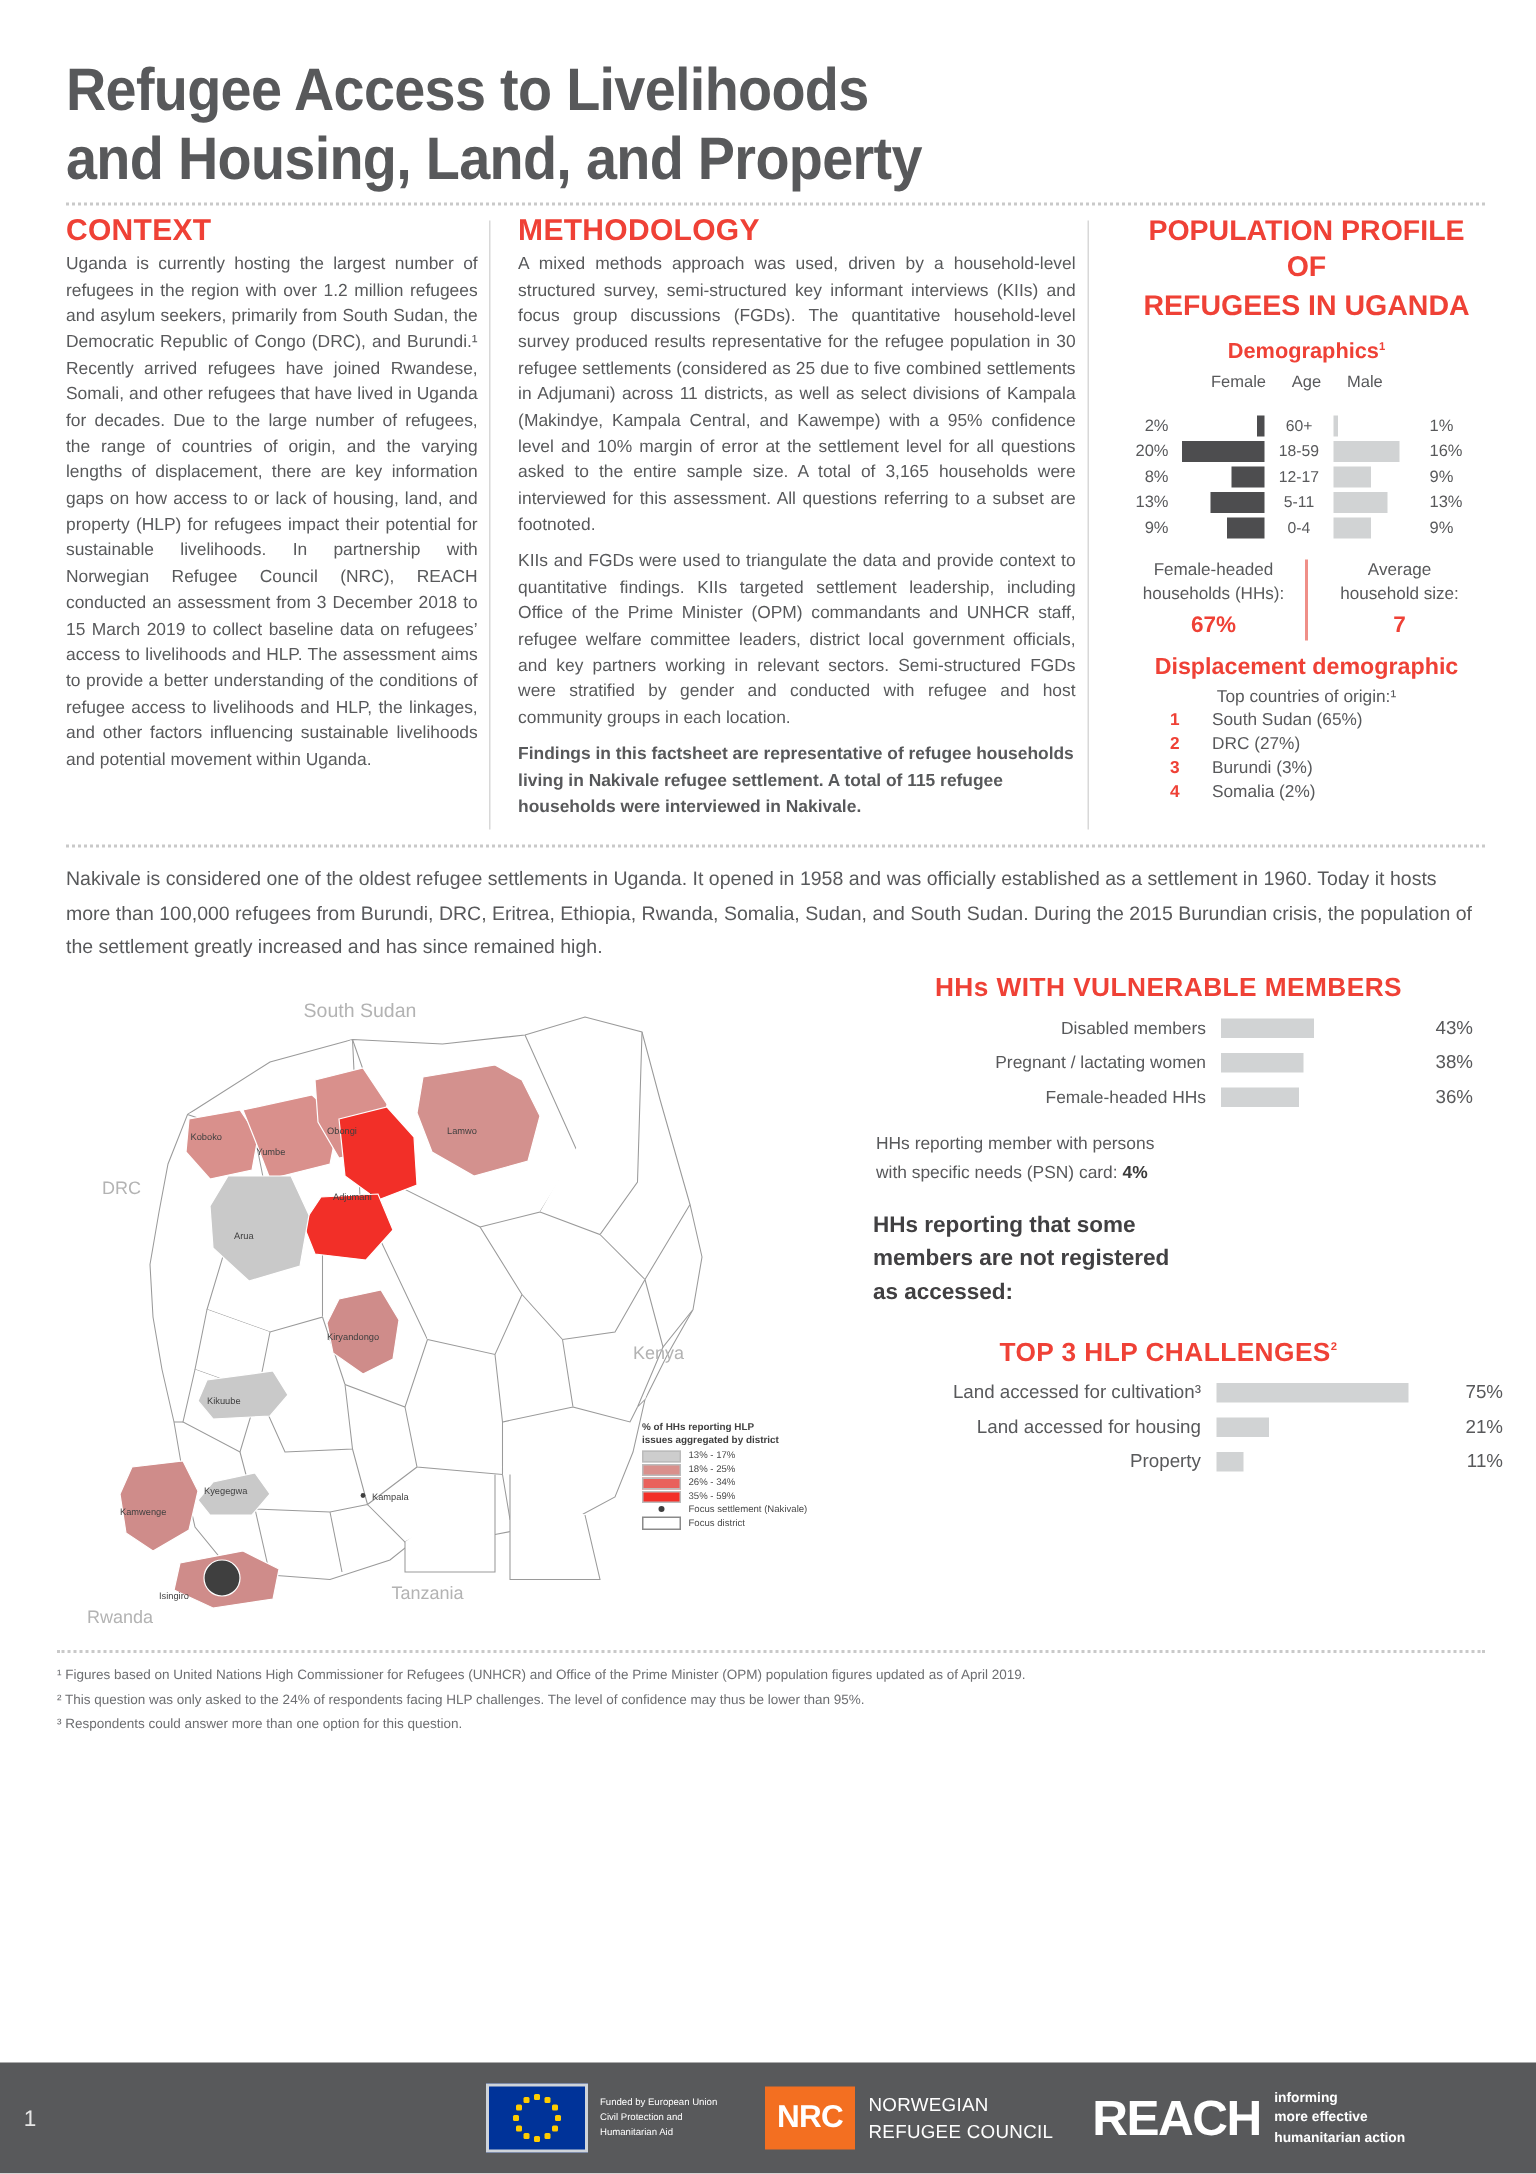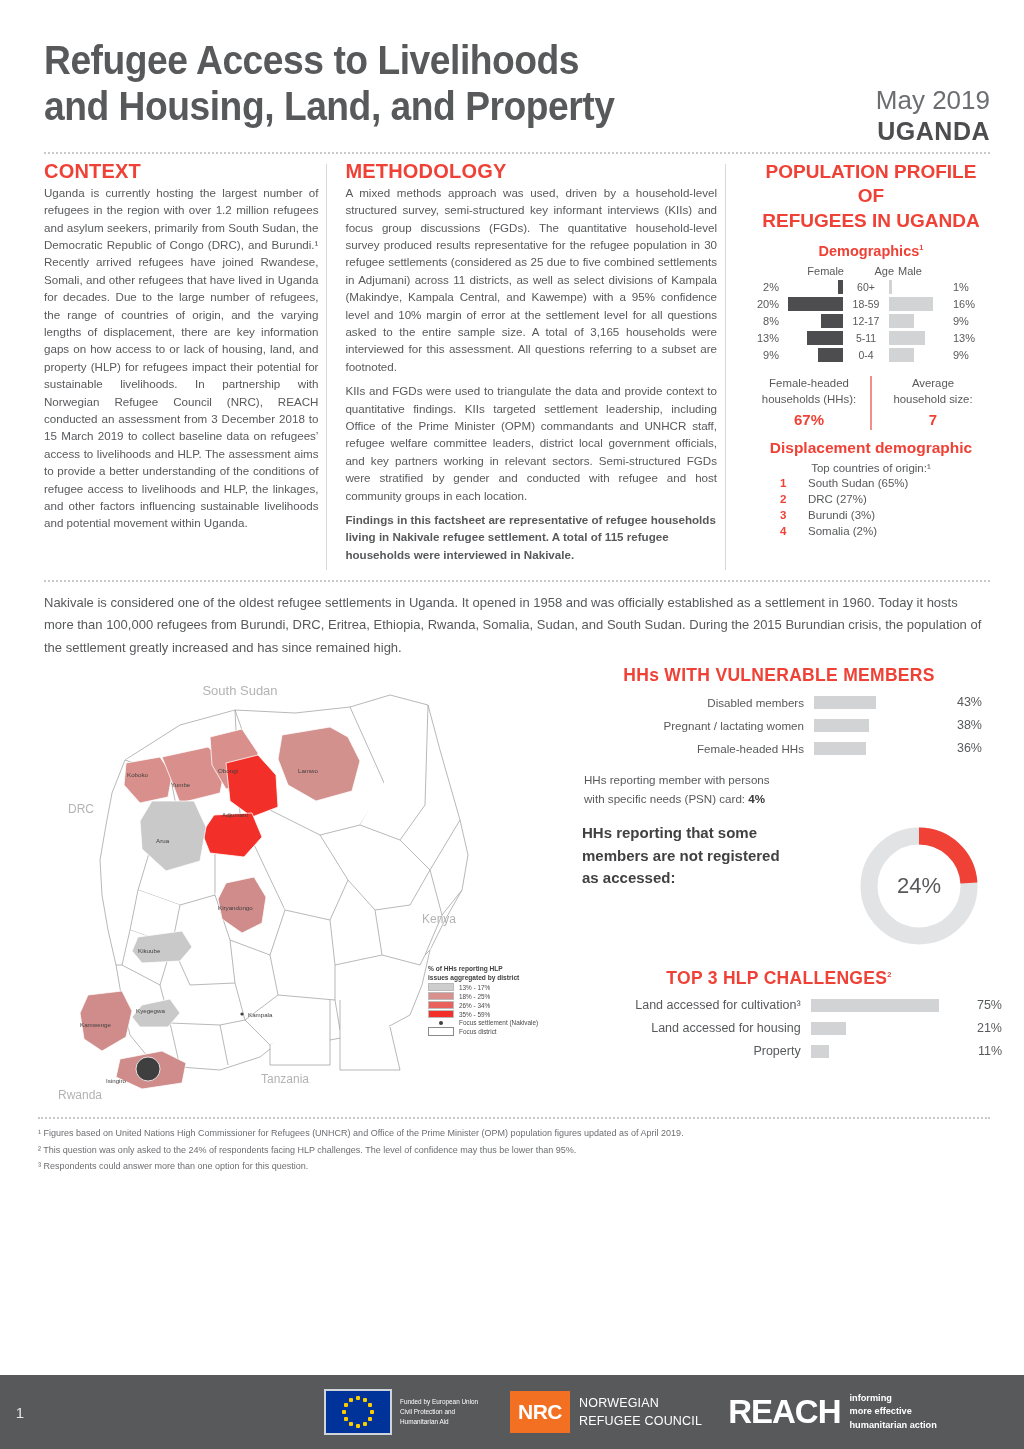--- a/index.html
+++ b/index.html
@@ -57,23 +57,23 @@
   .pp-title {
     color: #ef4136; font-weight: bold; font-size: 19px; text-align: center;
     line-height: 1.25; margin-bottom: 10px;
     font-family: "Liberation Sans Narrow", "Liberation Sans", sans-serif;
   }
   .pp-sub {
     color: #ef4136; font-weight: bold; font-size: 14.5px; text-align: center;
     margin-bottom: 6px;
   }
   .pyr { width: 100%; }
-  .pyr-head { display: flex; font-size: 11px; color: #58595b; margin-bottom: 3px; }
+  .pyr-head { display: flex; font-size: 11px; color: #58595b; margin-bottom: 16px; }
   .pyr-head .h-f { width: 96px; text-align: right; padding-right: 4px; }
-  .pyr-head .h-a { width: 46px; text-align: right; }
+  .pyr-head .h-a { width: 46px; text-align: center; }
   .pyr-head .h-m { width: 96px; text-align: left; padding-left: 4px; }
   .pyr-row { display: flex; align-items: center; margin-bottom: 3px; }
   .pyr-fpct { width: 32px; text-align: right; font-size: 11px; color: #58595b; padding-right: 5px; }
   .pyr-fbar { width: 59px; display: flex; justify-content: flex-end; }
   .pyr-fbar i { display: block; height: 14px; background: #4d4d4f; }
   .pyr-age { width: 46px; text-align: center; font-size: 10.5px; color: #58595b; }
   .pyr-mbar { width: 59px; display: flex; justify-content: flex-start; }
   .pyr-mbar i { display: block; height: 14px; background: #d1d3d4; }
   .pyr-mpct { width: 34px; text-align: left; font-size: 11px; color: #58595b; padding-left: 5px; }
 
@@ -181,24 +181,20 @@
 </style>
 </head>
 <body>
 
 <div class="page">
 
   <div class="header">
     <div class="title-block">
       <div class="main-title">Refugee Access to Livelihoods</div>
       <div class="main-title">and Housing, Land, and Property</div>
-    </div>
-    <div class="header-right">
-      <div class="header-date">May 2019</div>
-      <div class="header-country">UGANDA</div>
     </div>
   </div>
   <div class="dotted-rule"></div>
 
   <div class="cols">
 
     <div class="col-context">
       <div class="sec-head">CONTEXT</div>
       <div class="body-txt">
         <p>Uganda is currently hosting the largest number of refugees in the region with over 1.2 million refugees and asylum seekers, primarily from South Sudan, the Democratic Republic of Congo (DRC), and Burundi.¹ Recently arrived refugees have joined Rwandese, Somali, and other refugees that have lived in Uganda for decades. Due to the large number of refugees, the range of countries of origin, and the varying lengths of displacement, there are key information gaps on how access to or lack of housing, land, and property (HLP) for refugees impact their potential for sustainable livelihoods. In partnership with Norwegian Refugee Council (NRC), REACH conducted an assessment from 3 December 2018 to 15 March 2019 to collect baseline data on refugees’ access to livelihoods and HLP. The assessment aims to provide a better understanding of the conditions of refugee access to livelihoods and HLP, the linkages, and other factors influencing sustainable livelihoods and potential movement within Uganda.</p>
@@ -476,27 +472,20 @@
         <div>HHs reporting member with persons</div>
         <div><span>with specific needs (PSN) card: </span><b>4%</b></div>
       </div>
 
       <div class="donut-block">
         <div class="donut-text">
           <div>HHs reporting that some</div>
           <div>members are not registered</div>
           <div>as accessed:</div>
         </div>
-        <div class="donut">
-          <svg width="128" height="128" viewBox="0 0 128 128">
-            <circle cx="64" cy="64" r="50" fill="none" stroke="#e2e3e4" stroke-width="17"></circle>
-            <circle id="donut-arc" cx="64" cy="64" r="50" fill="none" stroke="#ef4136" stroke-width="17" transform="rotate(-90 64 64)" stroke-dasharray="75.39822368615503 314.1592653589793"></circle>
-          </svg>
-          <div class="donut-val">24%</div>
-        </div>
       </div>
 
       <div class="t3">
         <div class="rh">
           <span>TOP 3 HLP CHALLENGES</span><sup>2</sup>
         </div>
         <div id="t3-rows">
             <div class="t3-row">
               <div class="t3-label">Land accessed for cultivation³</div>
               <div class="t3-track">

